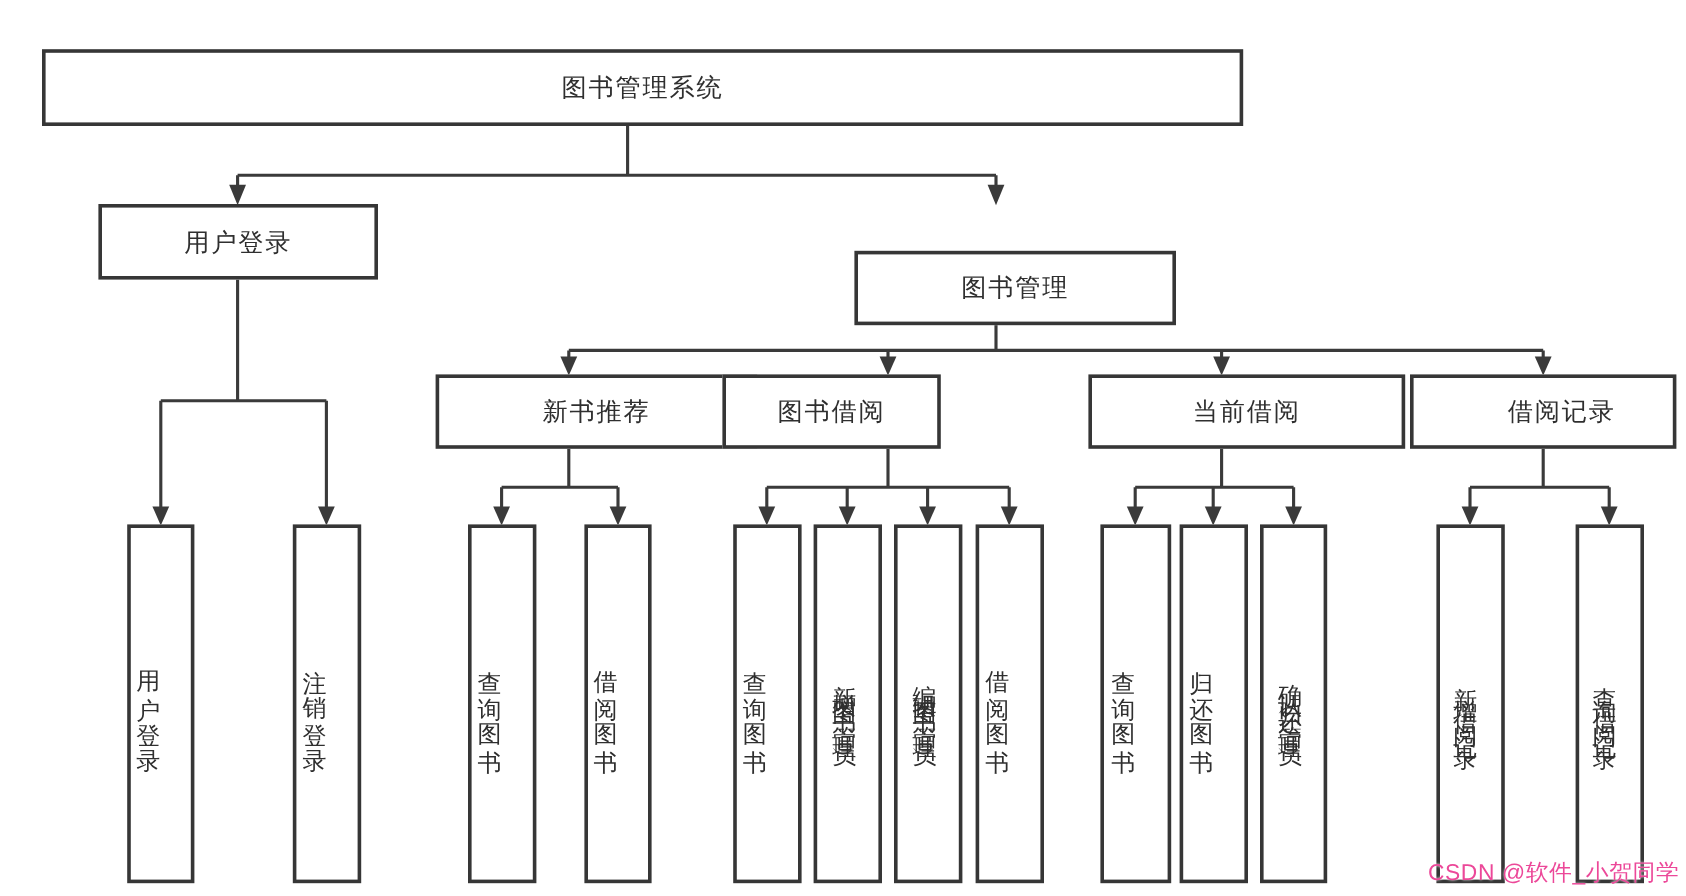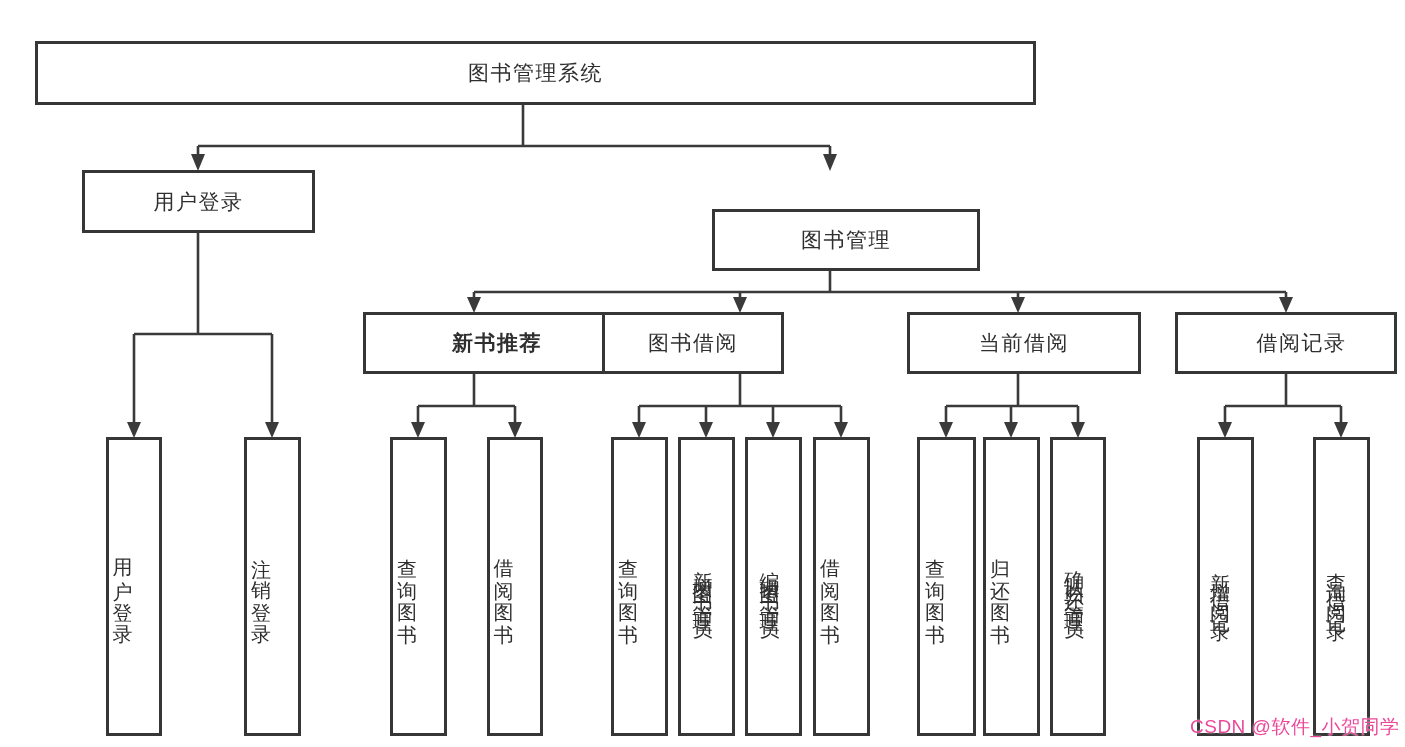--- a/index.html
+++ b/index.html
@@ -79,27 +79,27 @@
     <span>图书管理系统</span>
   </div>
 
   <div class="node h" style="left:82px;top:170px;width:233px;height:63px;">
     <span>用户登录</span>
   </div>
   <div class="node h" style="left:712px;top:170px;width:268px;height:62px;margin-top:39px;">
     <span>图书管理</span>
   </div>
 
-  <div class="node h" style="left:363px;top:312px;width:268px;height:62px;font-weight:bold;">
+  <div class="node h" style="left:363px;top:312px;width:268px;height:62px;">
     <span>新书推荐</span>
   </div>
   <div class="node h" style="left:602px;top:312px;width:182px;height:62px;">
     <span>图书借阅</span>
   </div>
-  <div class="node h" style="left:907px;top:312px;width:234px;height:62px;">
+  <div class="node h" style="left:907px;top:312px;width:264px;height:62px;">
     <span>当前借阅</span>
   </div>
   <div class="node h" style="left:1175px;top:312px;width:222px;height:62px;padding-left:31px;">
     <span>借阅记录</span>
   </div>
 
   <div class="node v v-short" style="left:106px;top:437px;width:56px;height:299px;">
     <span>用户登录</span>
   </div>
   <div class="node v v-short" style="left:244px;top:437px;width:57px;height:299px;">

